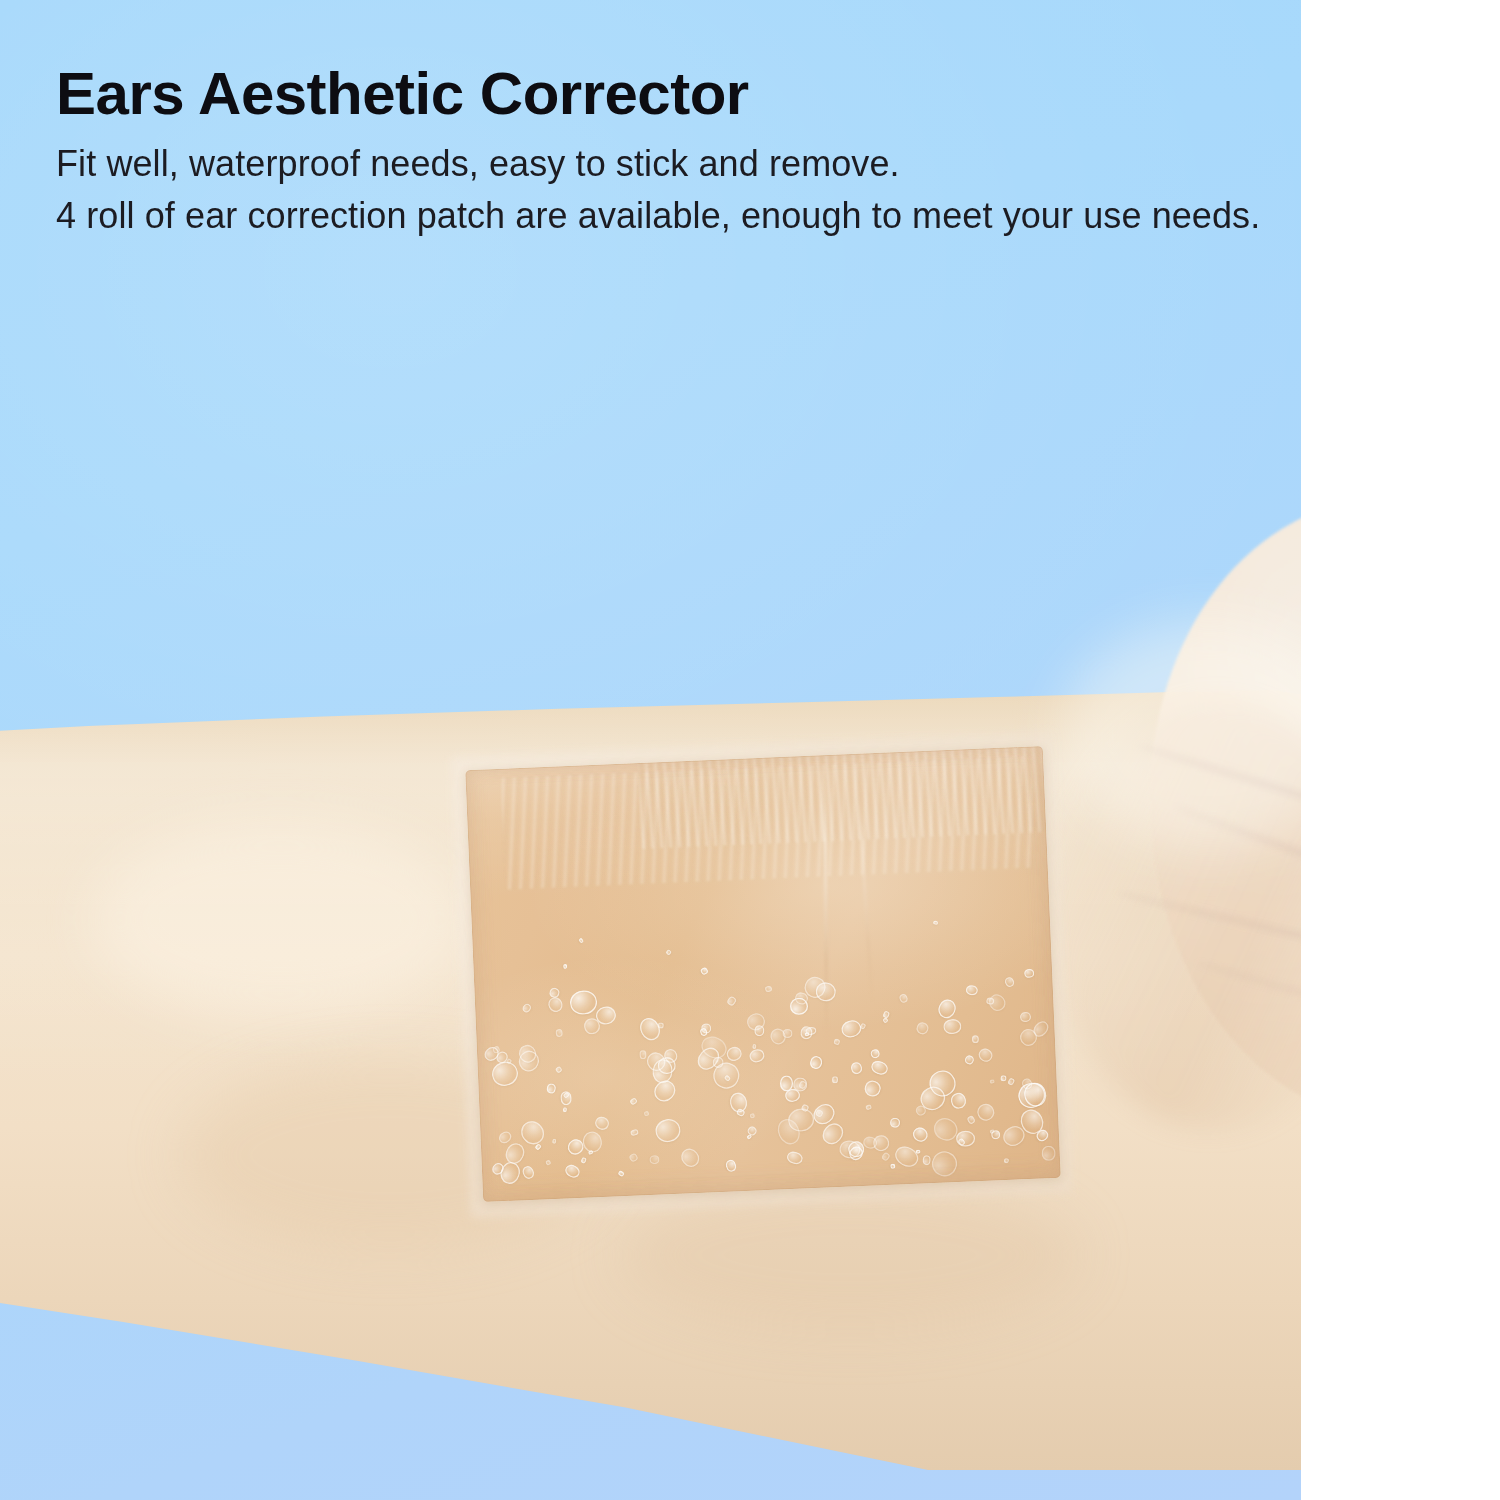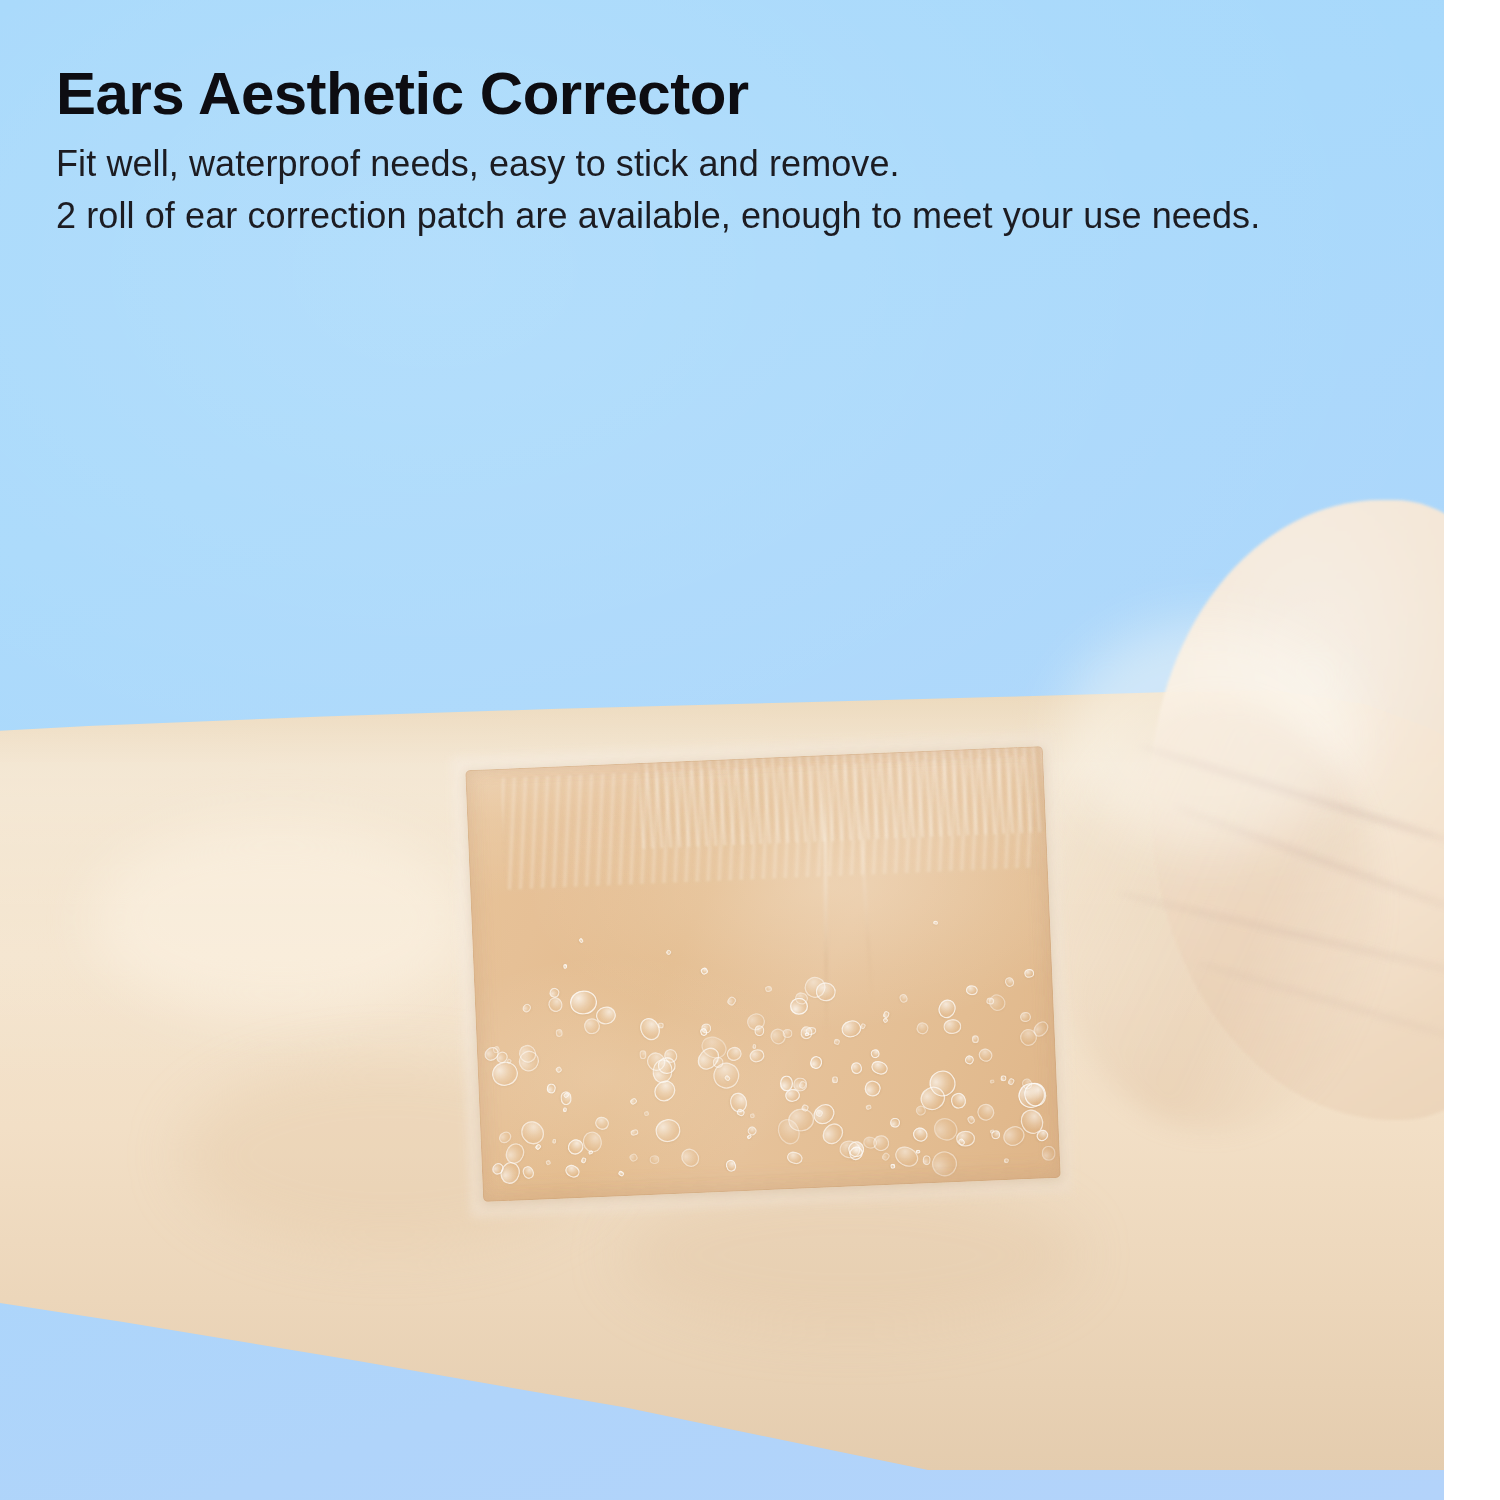--- a/index.html
+++ b/index.html
@@ -4,21 +4,21 @@
 <title>Ears Aesthetic Corrector</title>
 <style>
   html, body {
     margin: 0;
     padding: 0;
     background: #ffffff;
   }
 
   #stage {
     position: relative;
-    width: 1444px;
+    width: 1301px;
     height: 1500px;
     overflow: hidden;
     font-family: "Liberation Sans", sans-serif;
     background: #a5d8fa;
   }
 
   
   .bg-gradient {
     position: absolute;
     inset: 0;
@@ -555,16 +555,16 @@
           </div>
         <div class="patch-sheen"></div>
         <div class="patch-edge"></div>
       </div>
     </div>
   </div>
 
   <div class="text-block">
     <h1 class="headline">Ears Aesthetic Corrector</h1>
     <p class="subline">Fit well, waterproof needs, easy to stick and remove.</p>
-    <p class="subline">2 roll of ear correction patch are available, enough to meet your use needs.</p>
+    <p class="subline">4 roll of ear correction patch are available, enough to meet your use needs.</p>
   </div>
 
 </div>
 
 </body></html>

